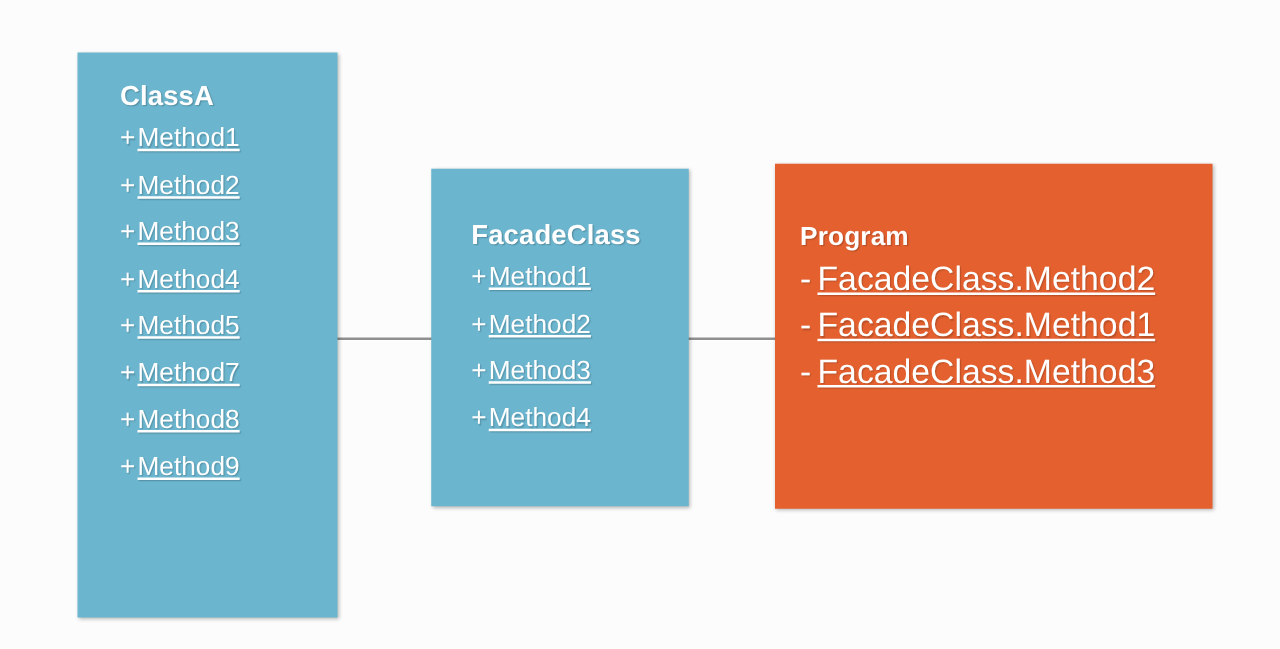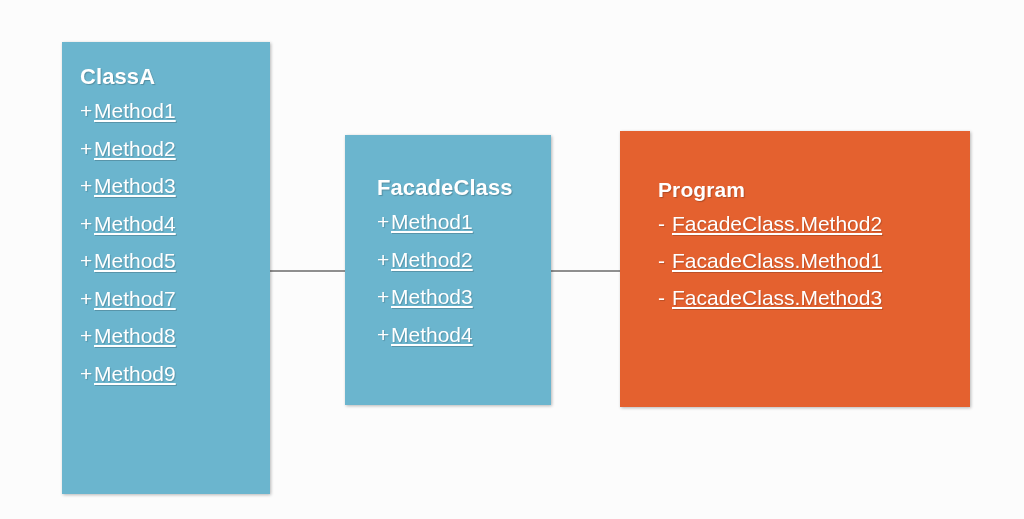--- a/index.html
+++ b/index.html
@@ -59,23 +59,23 @@
   }
   #box-program {
     left: 620px; top: 131px;
     width: 350px; height: 276px;
   }
 
   .box-inner {
     position: absolute;
     left: 0; right: 0;
   }
-  #box-classa      .box-inner { top: 20px;  padding-left: 18px; }
+  #box-classa      .box-inner { top: 20px;  padding-left: 34px; }
   #box-facadeclass .box-inner { top: 38px;  padding-left: 32px; }
-  #box-program     .box-inner { top: 44px;  padding-left: 38px; }
+  #box-program     .box-inner { top: 44px;  padding-left: 20px; }
 
   .class-title {
     color: #ffffff;
     font-weight: bold;
     font-size: 22px;
     line-height: 30px;
     letter-spacing: 0.1px;
     text-shadow: 1px 1px 1px rgba(0,0,0,0.22);
     white-space: nowrap;
   }
@@ -89,21 +89,21 @@
   .member-item {
     color: #ffffff;
     font-size: 21px;
     line-height: 37.5px;
     font-weight: normal;
     white-space: nowrap;
     text-shadow: 1px 1px 1px rgba(0,0,0,0.18);
     text-decoration: underline;
   }
   #box-facadeclass .member-item { font-size: 21px; line-height: 37.5px; }
-  #box-program .member-item     { font-size: 21px; line-height: 37px; }
+  #box-program .member-item     { font-size: 27px; line-height: 37px; }
 
   .member-sign {
     display: inline-block;
     min-width: 14px;
   }
 </style>
 </head>
 <body>
 
 <div id="canvas">

